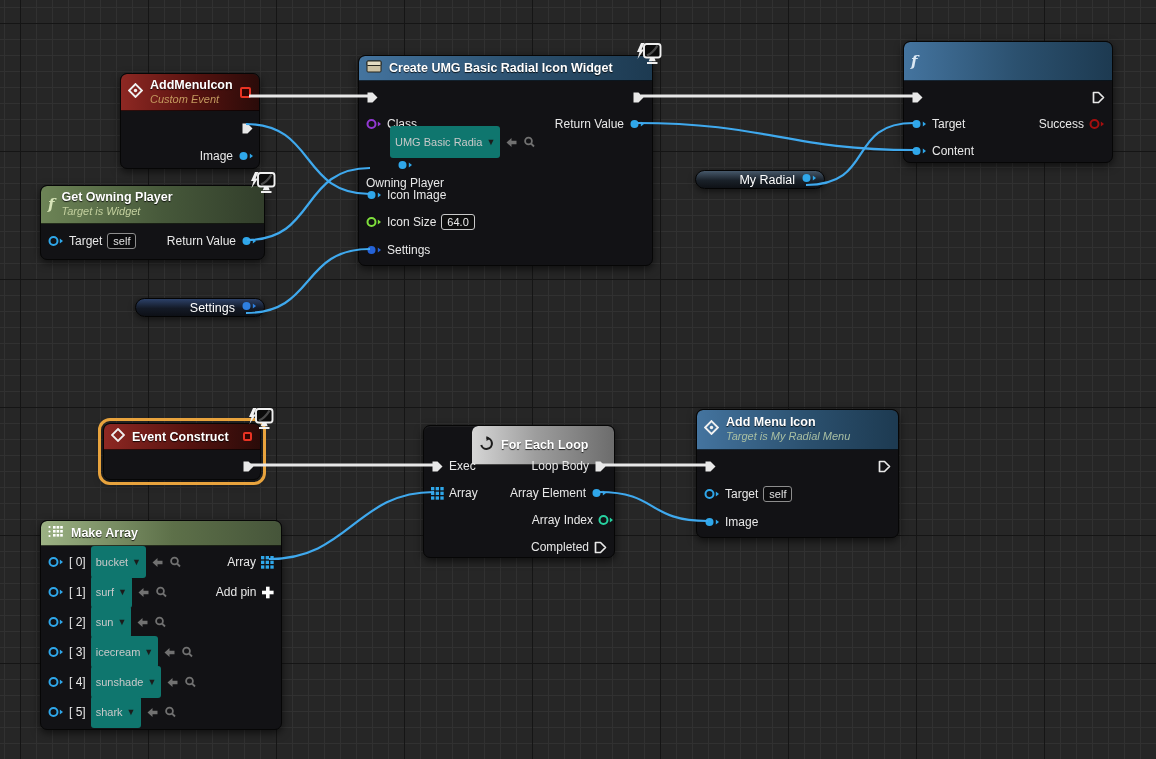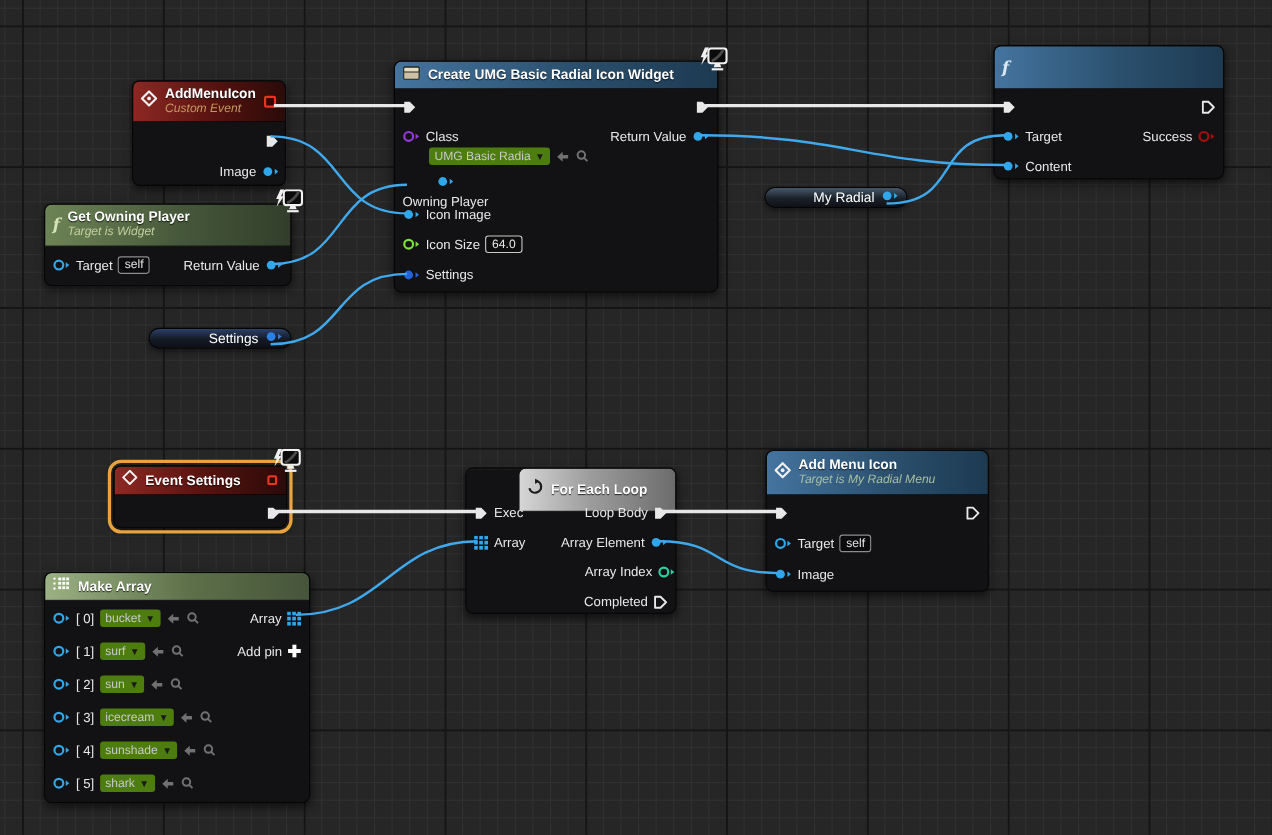--- a/index.html
+++ b/index.html
@@ -56,21 +56,21 @@
   .selfbox {
     border:1px solid #8d8d8d; border-radius:3px; background:rgba(0,0,0,.35);
     color:#e0e0e0; font-size:11px; padding:0 5px; height:16px; line-height:15px;
   }
   .valbox {
     border:1px solid #c9c9c9; border-radius:3px; background:#0d0d0d;
     color:#ececec; font-size:11px; padding:0 5px; height:16px; line-height:15px;
   }
   .dd {
     display:inline-flex; align-items:center; gap:4px;
-    background:#4d7c0f; border-radius:3px; padding:0 5px; height:16px;
+    background:#0f766e; border-radius:3px; padding:0 5px; height:32px;
     color:#c9c9c9; font-size:11px;
   }
   .dd .caret { color:#1b1b1b; font-size:9px; line-height:1; }
   .plus { color:#fff; font-weight:bold; font-size:15px; line-height:1; }
 
   .stop-icon {
     display:inline-block; width:11px; height:11px; border:2px solid #e93323;
     border-radius:2px; background:#330402;
   }
   .fico { font-family:"DejaVu Serif", serif; font-style:italic; font-weight:bold; font-size:15px; line-height:1; }
@@ -357,21 +357,21 @@
             <path d="M16 15 h4.5 l1.2 3.2 h-7 Z" fill="#f0f0f0"></path>
             <rect x="13" y="19" width="10.5" height="2" fill="#f0f0f0"></rect>
           </svg></span></span>
     <div class="hdrwrap" style="height:26px;">
         <div class="hdr hdr-red">
       <span>
         <svg width="14" height="14" viewBox="0 0 14 14">
               <path d="M7 1 L13 7 L7 13 L1 7 Z" fill="none" stroke="#f0f0f0" stroke-width="1.8"></path>
             </svg>
       </span>
-      <div class="title">Event Settings</div>
+      <div class="title">Event Construct</div>
       <span class="stop-icon" style="margin-left:auto; width:9px; height:9px;"></span>
     </div>
       </div>
     <div class="prow" style="top:32px; right:5px;">
         <span data-pin="exec|filled">
           <svg width="13" height="13" viewBox="0 0 13 13">
             <path d="M1.5 1.5 h5 L11.5 6.5 L6.5 11.5 h-5 Z" fill="#e8e8e8" stroke-linejoin="round"></path>
           </svg>
         </span>
       </div>

